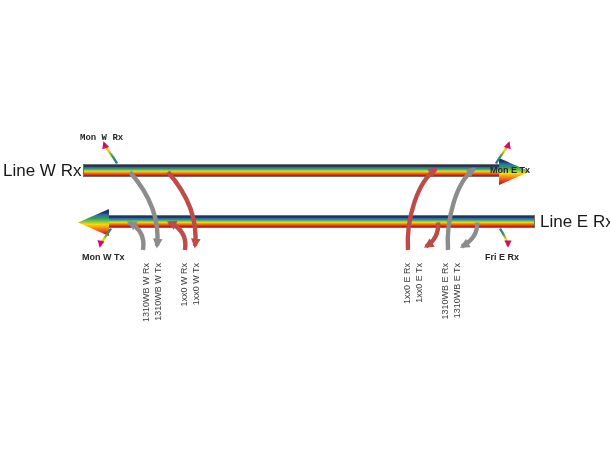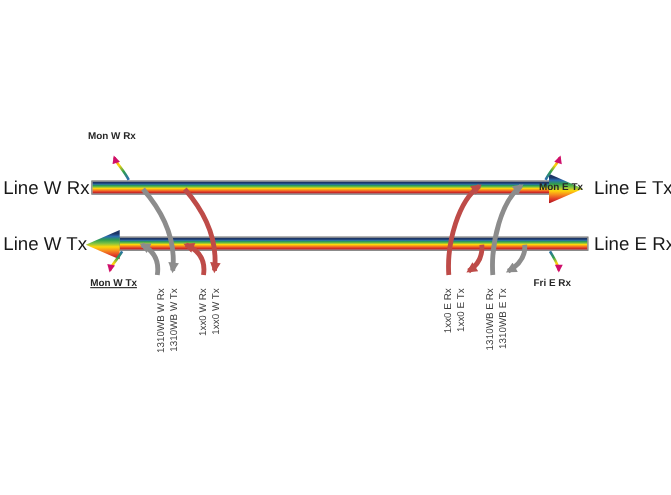--- a/index.html
+++ b/index.html
@@ -79,27 +79,25 @@
     <path class="big-arrow wb-arrow" d="M448,250 C446,220 456,182 474,169" marker-end="url(#mk-wb)" stroke="#8c8c8c"></path>
     <path class="big-arrow wb-arrow" d="M477,222.5 C478,234 470,242 462,246.5" marker-end="url(#mk-wb)" stroke="#8c8c8c"></path>
 
     <path class="mon-arrow" stroke="url(#rg-a)" d="M117,163.5 C112,154 106,149 104,143" marker-end="url(#mk-mon)"></path>
     <path class="mon-arrow" stroke="url(#rg-b)" d="M496,163.5 C501,154 507,149 509,143" marker-end="url(#mk-mon)"></path>
     <path class="mon-arrow" stroke="url(#rg-c)" d="M111,228.5 C106,237 101,241 100,246" marker-end="url(#mk-mon)"></path>
     <path class="mon-arrow" stroke="url(#rg-d)" d="M500,228.5 C505,237 508,241 508,246" marker-end="url(#mk-mon)"></path>
   </svg>
 
   <div class="line-label" style="left:3px;top:161px;">Line W Rx</div>
-  <div class="line-label" style="left:540px;top:161px;">Line E Tx</div>
-  <div class="line-label" style="left:3px;top:212px;">Line W Tx</div>
   <div class="line-label" style="left:540px;top:212px;">Line E Rx</div>
 
-  <div class="mon-label" style="left:80px;top:118px;">Mon W Rx</div>
+  <div class="mon-label" style="left:80px;top:133px;font-family:Liberation Mono, monospace;">Mon W Rx</div>
   <div class="mon-label" style="left:490px;top:125px;margin-top:40px;">Mon E Tx</div>
-  <div class="mon-label" style="left:82px;top:252px;text-decoration:underline;">Mon W Tx</div>
+  <div class="mon-label" style="left:82px;top:252px;">Mon W Tx</div>
   <div class="mon-label" style="left:485px;top:252px;">Fri E Rx</div>
 
   <div class="vlabel" style="left:141px;top:257px;">
     <span>1310WB W Rx</span></div>
   <div class="vlabel" style="left:153px;top:257px;">
     <span>1310WB W Tx</span></div>
   <div class="vlabel" style="left:179px;top:257px;">
     <span>1xx0 W Rx</span></div>
   <div class="vlabel" style="left:191px;top:257px;">
     <span>1xx0 W Tx</span></div>

